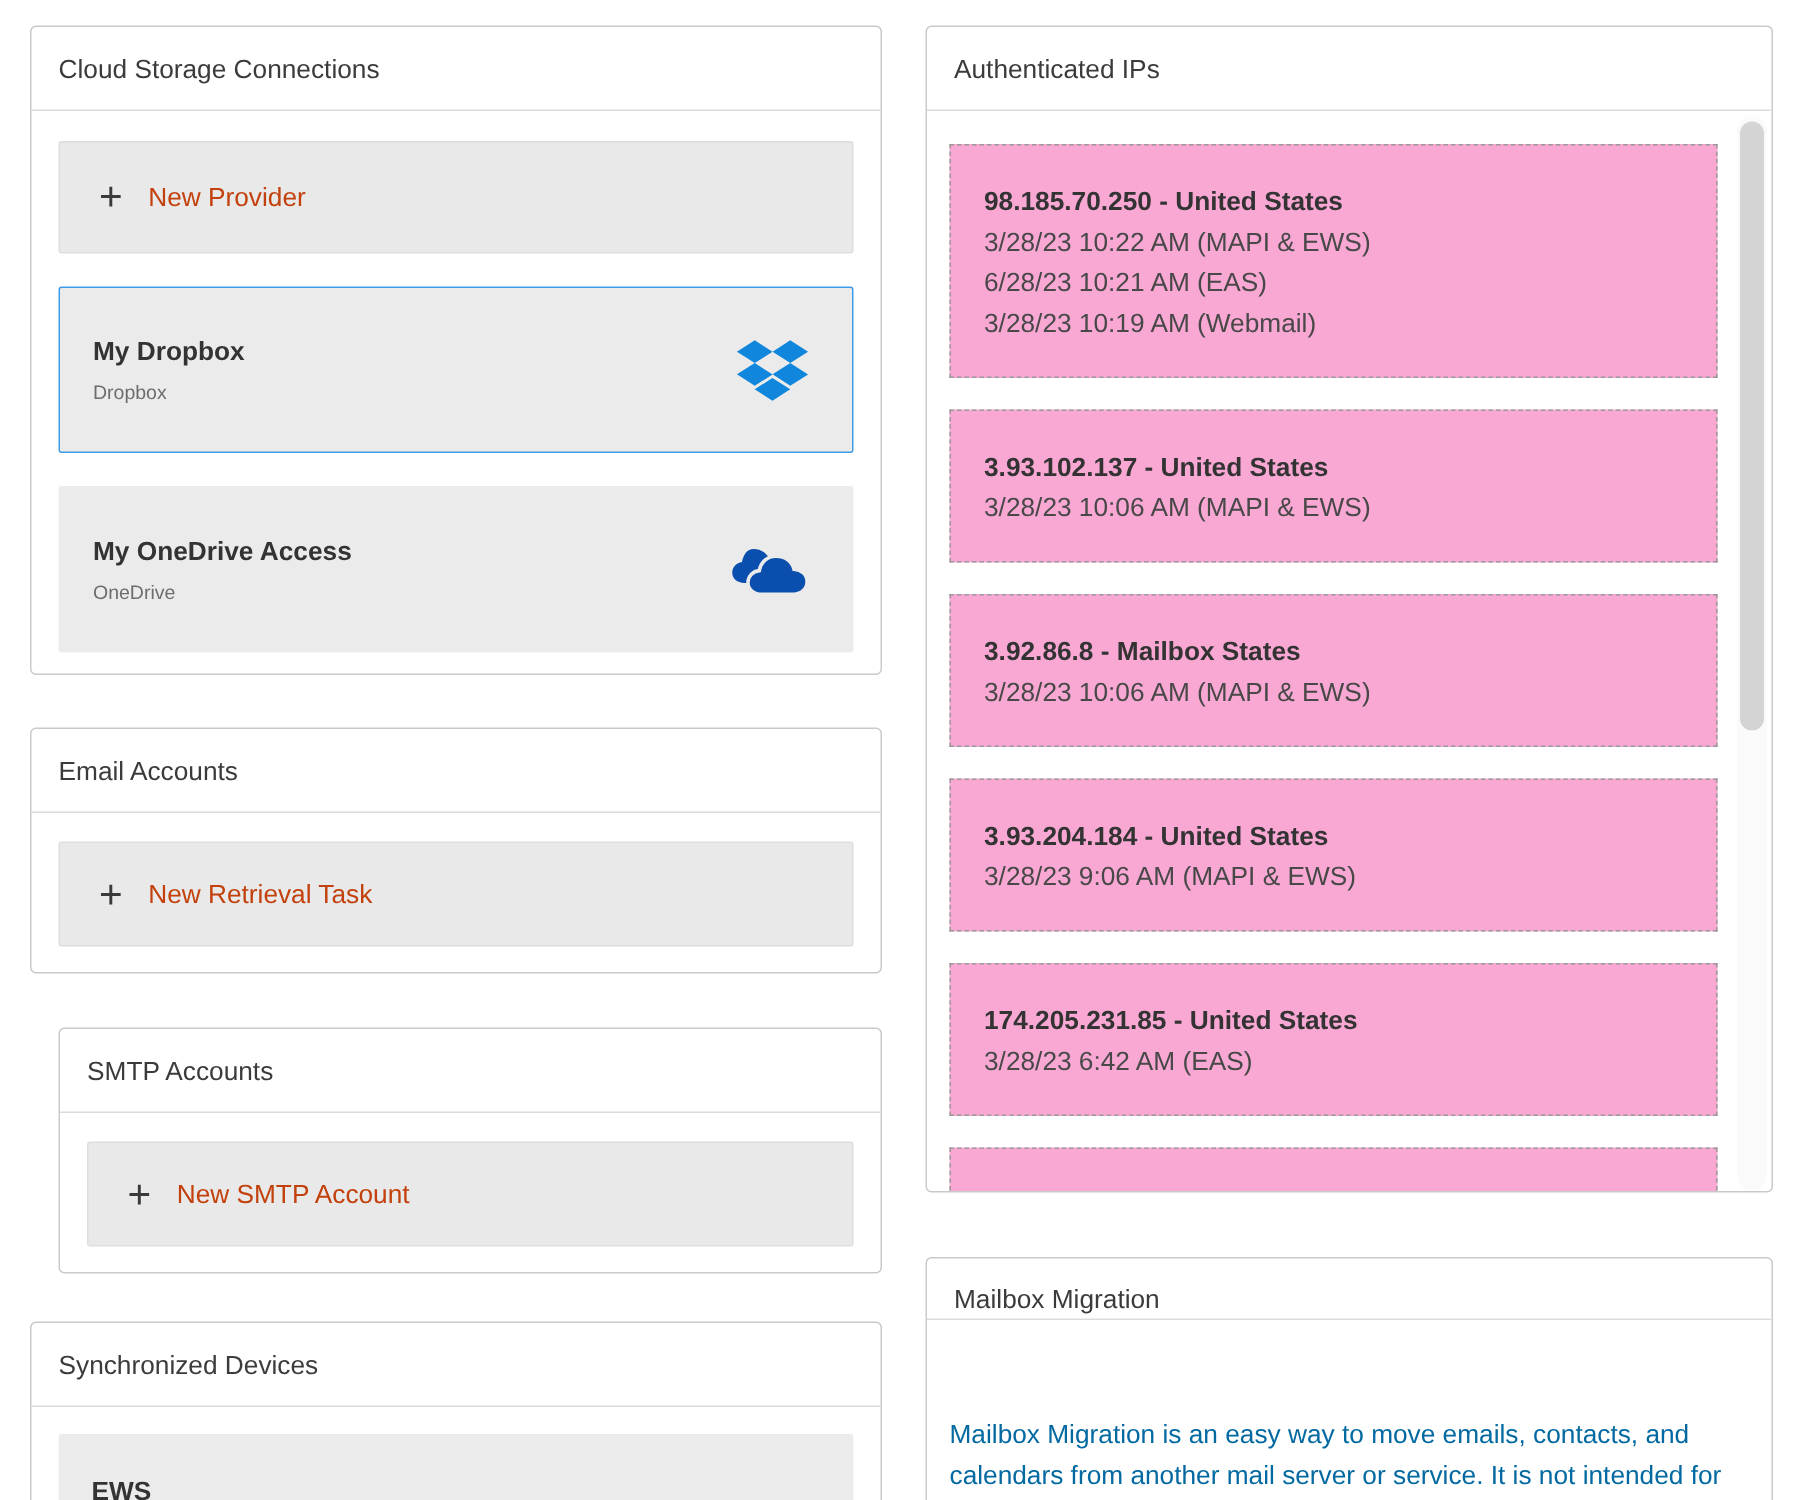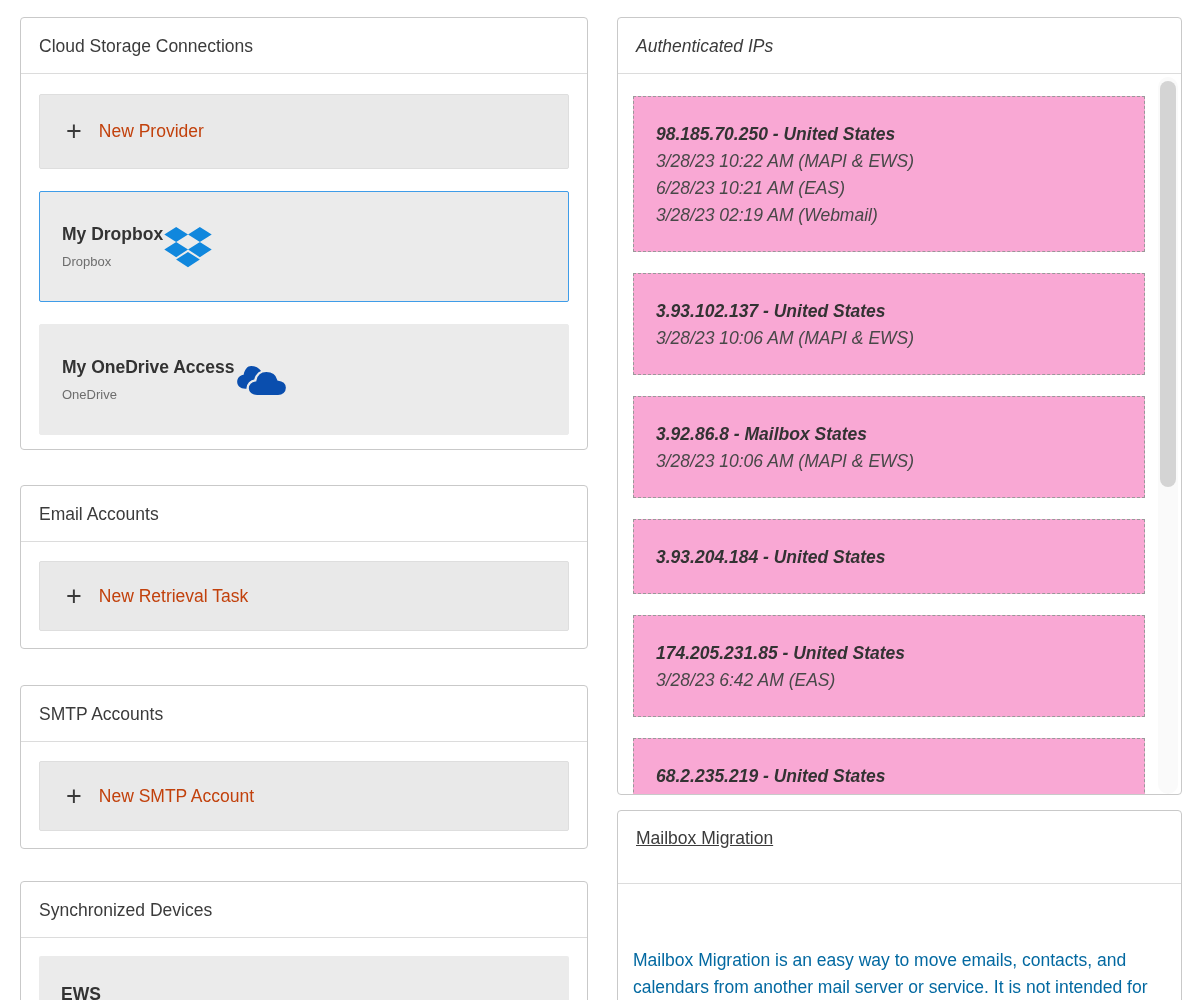--- a/index.html
+++ b/index.html
@@ -18,55 +18,55 @@
 
   
   .gray-btn { display:flex; align-items:center; width:100%; height:70px;
               background:#e9e9e9; border:1px solid #dedede; border-radius:2px;
               padding-left:26px; cursor:pointer; font-family:inherit; }
   .gray-btn.btn-lg { height:75px; }
   .plus { font-size:27px; font-weight:400; color:#3a3a3a; margin-right:17px; line-height:1; }
   .gray-btn .btn-label { font-size:17.5px; color:#c2410c; }
 
   
-  .provider-item { display:flex; align-items:center; 
+  .provider-item { display:flex; align-items:center; justify-content:space-between;
                    height:111px; margin-top:22px; background:#ebebeb;
                    border:1px solid #ebebeb; border-radius:2px;
                    padding:0 28px 0 22px; cursor:pointer; }
   .provider-item.selected { border:1px solid #3f9ce8; }
   .provider-name { font-size:17.5px; font-weight:bold; color:#333; margin-bottom:9px; }
   .provider-type { font-size:13px; color:#6d6d6d; }
   .provider-icon svg { display:block; }
 
   
   .card-mb1 { margin-bottom:35px; }
   .card-mb2 { margin-bottom:36px; }
-  .card-mb3 { margin-bottom:32px; }
+  .card-mb3 { margin-bottom:32px;margin-left:19px; }
   .card-body-slim { padding:19px 18px 17px; }
 
   
   .device-item { height:120px; margin-top:0; background:#ebebeb; border-radius:2px;
                  padding:28px 22px; font-size:17.5px; font-weight:bold; color:#333; cursor:pointer; }
   .card-sync { height:160px; }
   .card-sync .card-body { padding:18px 18px 0; }
 
   
-  .card-ips { height:778px; margin-bottom:15px; position:relative;font-style:italic; }
+  .card-ips { height:778px; margin-bottom:43px; position:relative; }
   .ips-body { position:relative; height:721px; overflow:hidden; padding:22px 36px 0 15px; }
   .ip-entry { border:1px dashed #999; background:#f9a8d4; padding:24px 22px 22px; margin-bottom:21px; }
   .ip-title { font-size:17.5px; font-weight:bold; color:#333; line-height:27px; }
   .ip-event { font-size:17.5px; color:#484848; line-height:27px; }
   .scroll-track { position:absolute; top:59px; right:3px; width:20px; height:717px;
                   background:#fafafa; border-radius:10px; }
   .scroll-thumb { position:absolute; top:4px; left:2px; width:16px; height:406px;
                   background:#d4d4d4; border-radius:8px; cursor:grab; }
 
   
   .card-migration { height:200px; }
-  .card-migration .card-title { padding:15px 18px 33px;text-decoration:underline; }
+  .card-migration .card-title { padding:15px 18px 1px; }
   .card-migration .card-body { padding:20px 20px 0 15px; }
   .migration-text { font-size:17.5px; line-height:27px; color:#0369a1;margin-top:43px; }
   .migrate-btn { display:block; margin-top:17px; width:105px; height:40px;
                  background:#1b6fa0; border:1px solid #2b84b5; border-radius:2px; cursor:pointer; }
 </style>
 </head>
 <body>
 
 <div class="page">
 
@@ -154,21 +154,21 @@
       <div class="ips-body">
 
           <div class="ip-entry">
             <div class="ip-title">98.185.70.250 - United States</div>
             <div>
 
                 <div class="ip-event">3/28/23 10:22 AM (MAPI &amp; EWS)</div>
 
                 <div class="ip-event">6/28/23 10:21 AM (EAS)</div>
 
-                <div class="ip-event">3/28/23 02:19 AM (Webmail)</div>
+                <div class="ip-event">3/28/23 10:19 AM (Webmail)</div>
 
             </div>
           </div>
 
           <div class="ip-entry">
             <div class="ip-title">3.93.102.137 - United States</div>
             <div>
 
                 <div class="ip-event">3/28/23 10:06 AM (MAPI &amp; EWS)</div>
 
@@ -179,20 +179,25 @@
             <div class="ip-title">3.92.86.8 - Mailbox States</div>
             <div>
 
                 <div class="ip-event">3/28/23 10:06 AM (MAPI &amp; EWS)</div>
 
             </div>
           </div>
 
           <div class="ip-entry">
             <div class="ip-title">3.93.204.184 - United States</div>
+            <div>
+
+                <div class="ip-event">3/28/23 9:06 AM (MAPI &amp; EWS)</div>
+
+            </div>
           </div>
 
           <div class="ip-entry">
             <div class="ip-title">174.205.231.85 - United States</div>
             <div>
 
                 <div class="ip-event">3/28/23 6:42 AM (EAS)</div>
 
             </div>
           </div>

